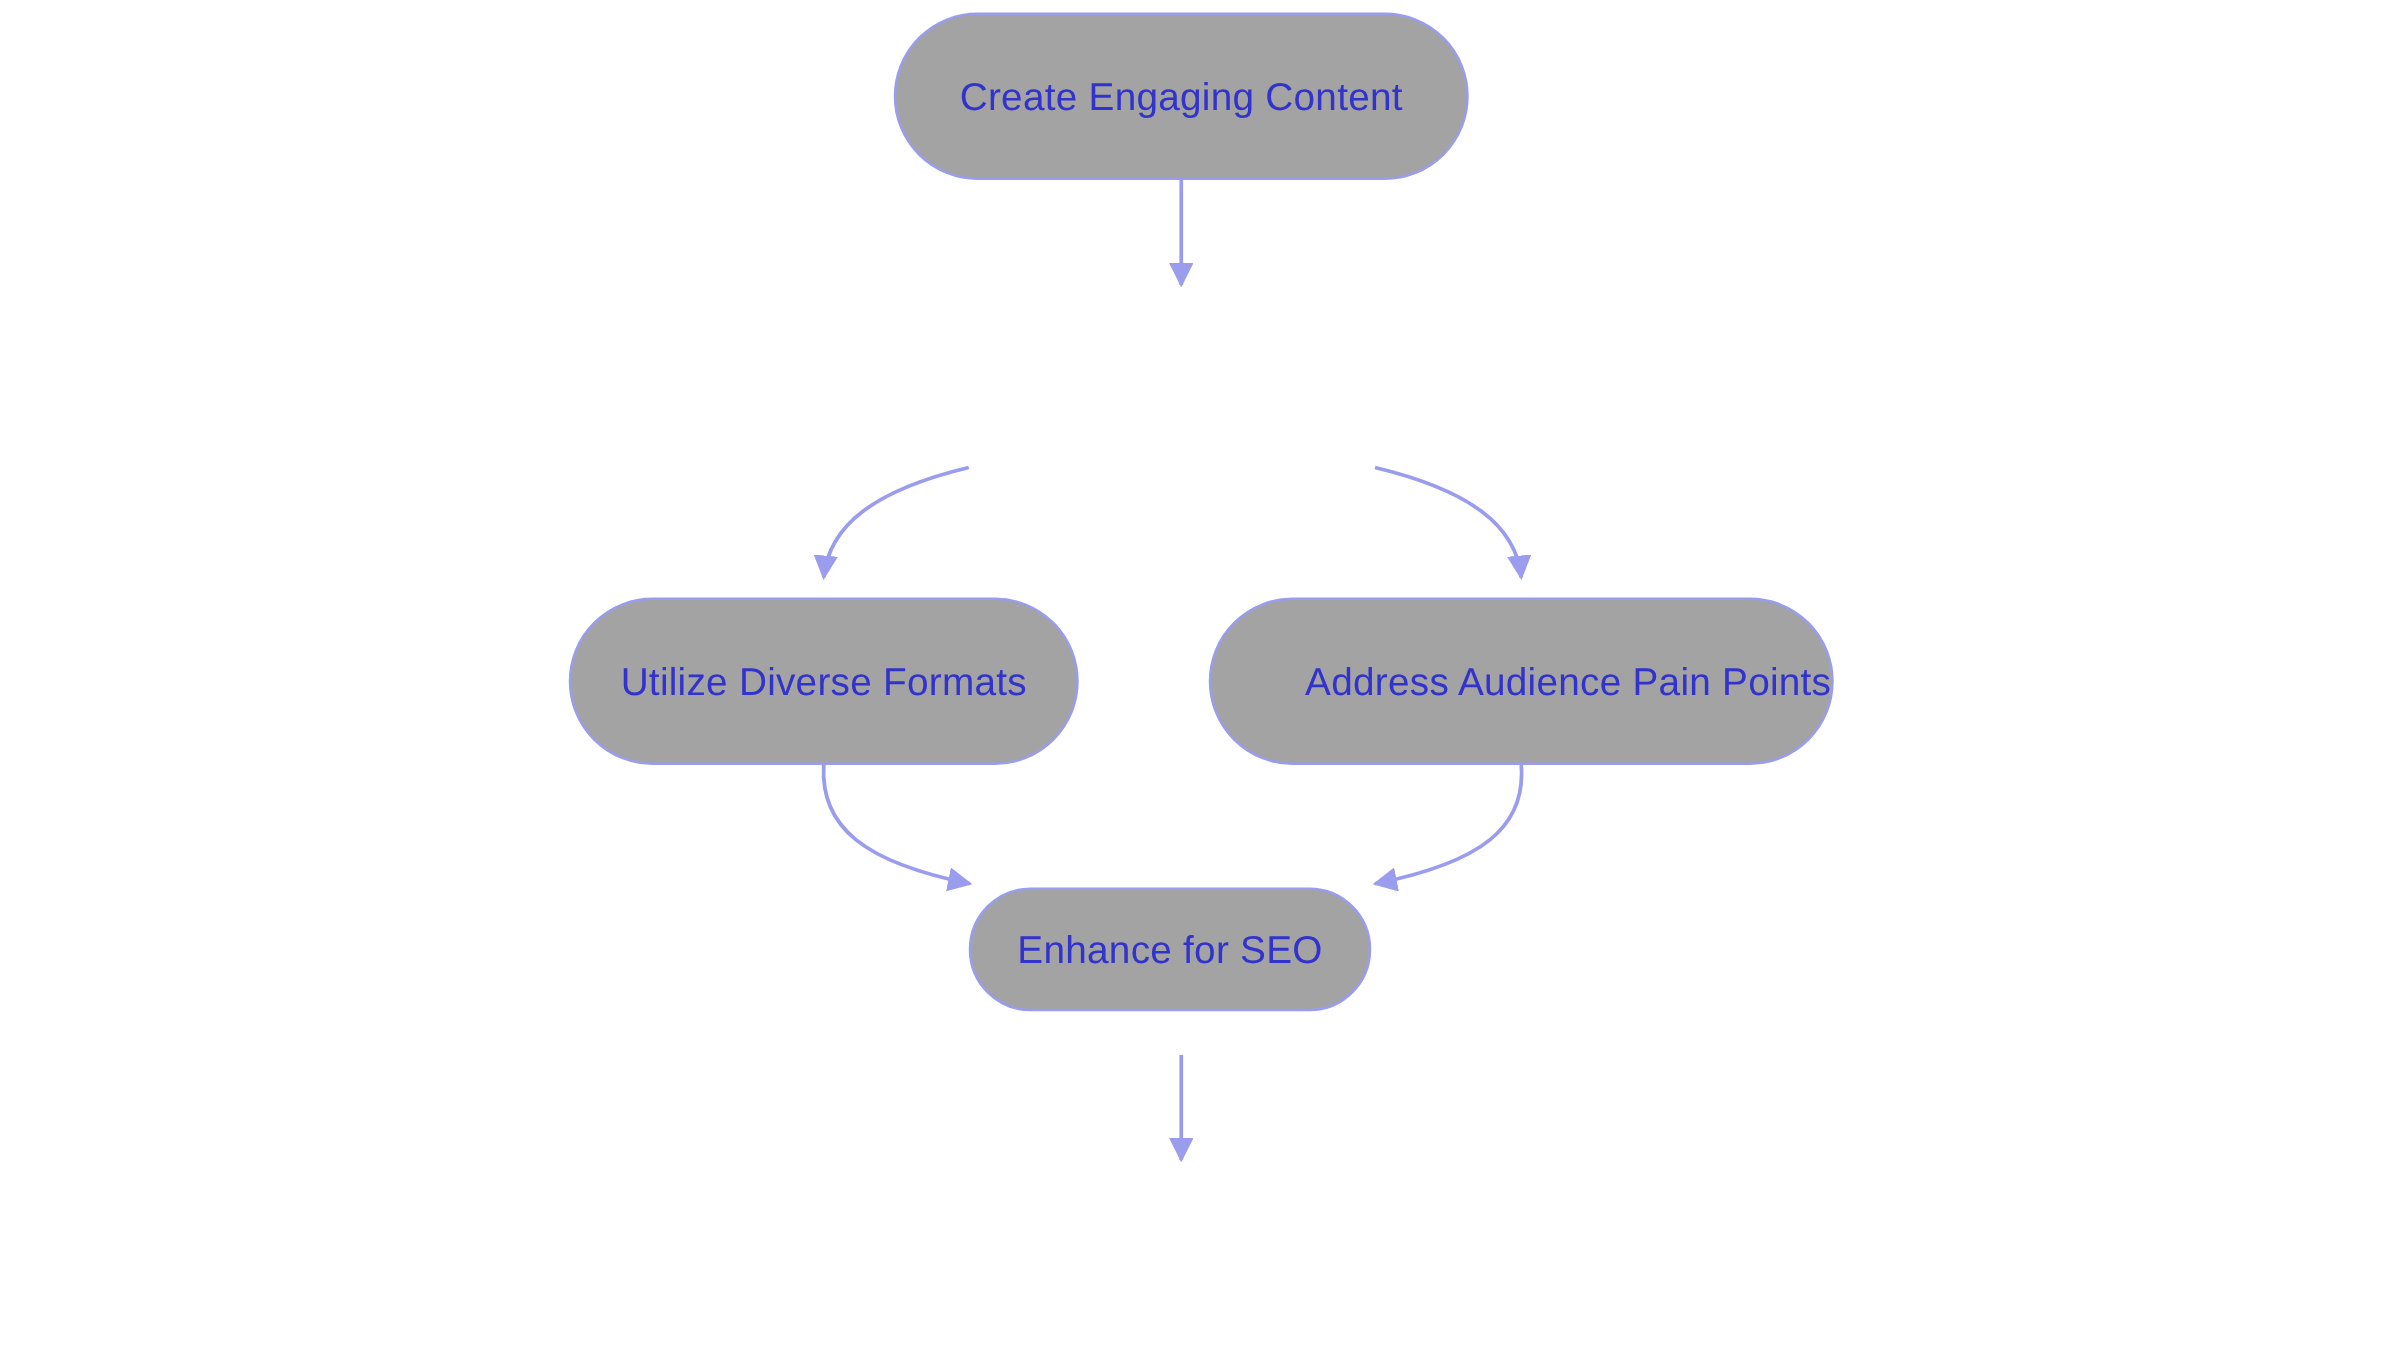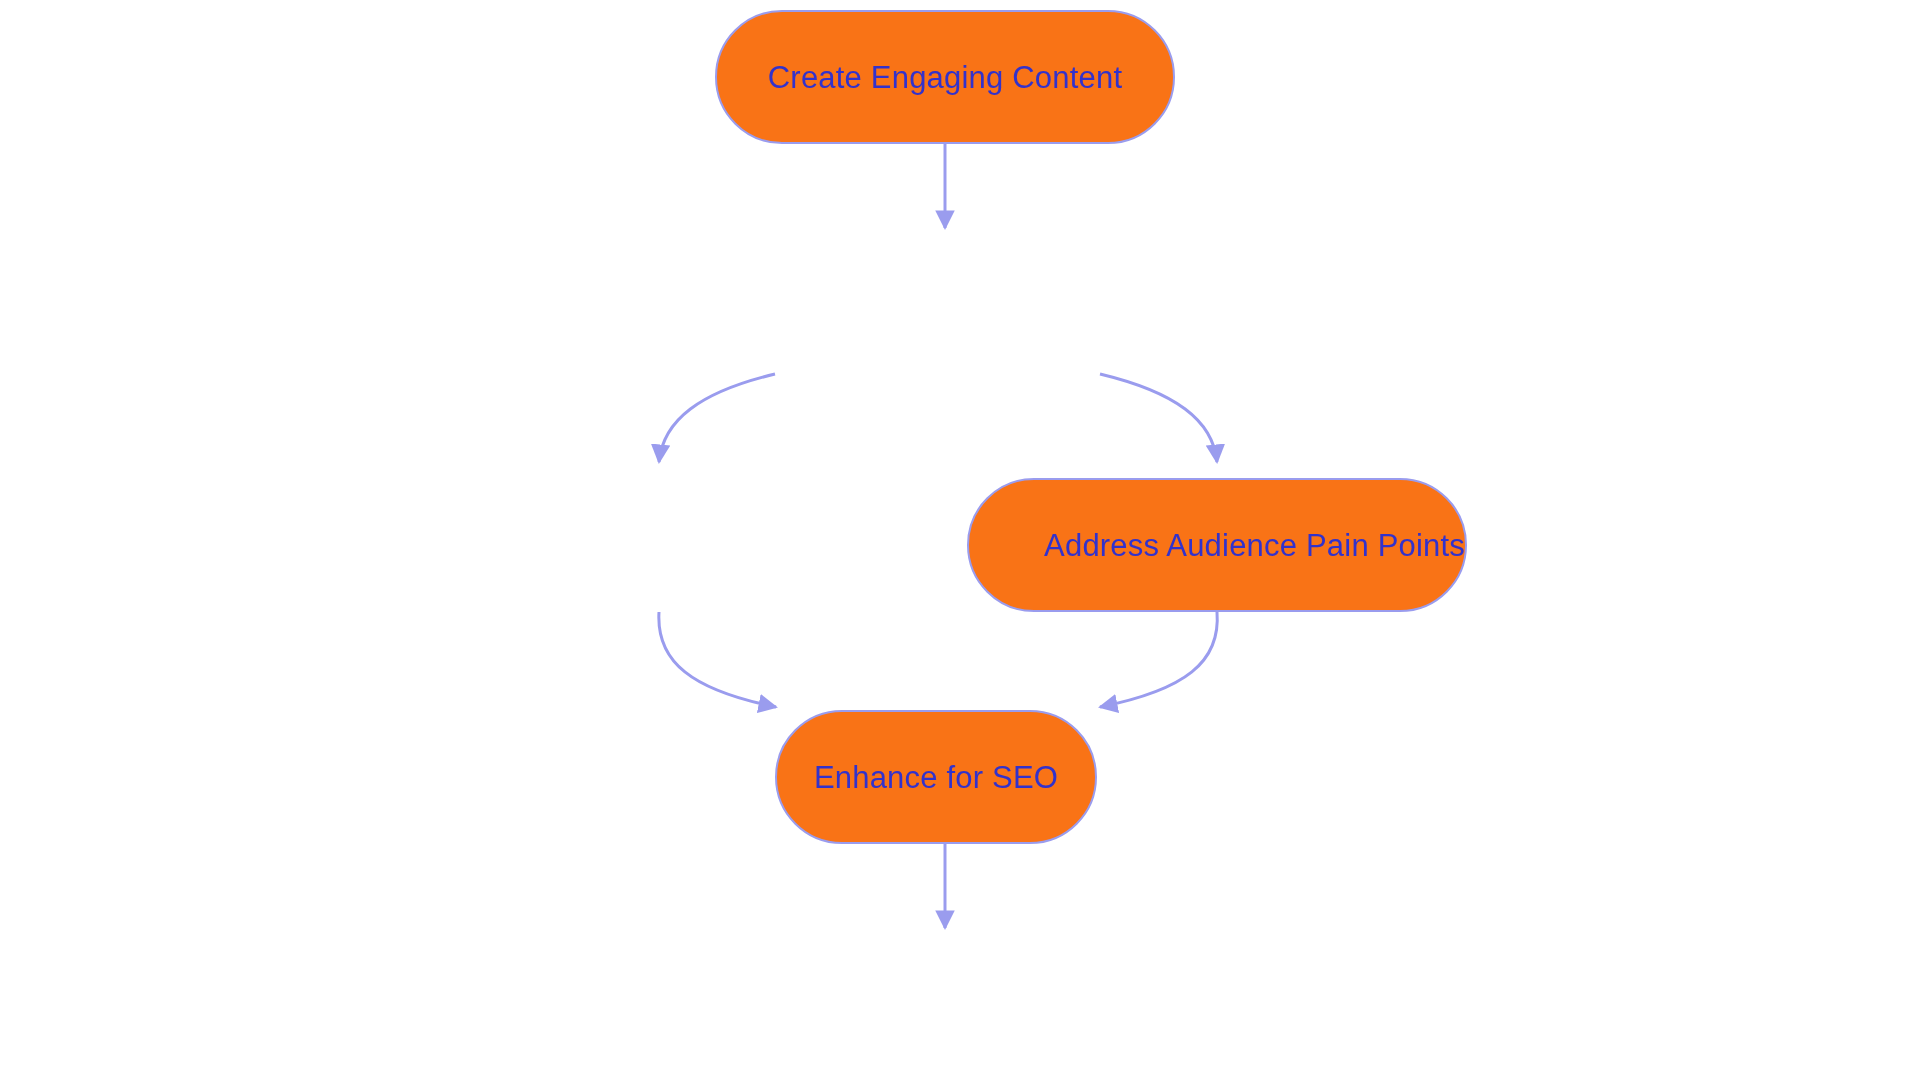--- a/index.html
+++ b/index.html
@@ -27,42 +27,42 @@
     width: 1920px;
     height: 1083px;
     pointer-events: none;
   }
   .node {
     position: absolute;
     box-sizing: border-box;
     display: flex;
     align-items: center;
     justify-content: center;
-    background: #f97316;
+    background: #a3a3a3;
     border: 2px solid #9a9cee;
     border-radius: 9999px;
     color: #3232cc;
     font-size: 31px;
     font-weight: 400;
     letter-spacing: 0.2px;
     line-height: 1;
     white-space: nowrap;
   }
   .node-label {
     color: #3232cc;
     font-size: 31px;
     line-height: 1;
     white-space: nowrap;
   }
   
   #node-create-engaging-content   { left: 715px;  top: 10px;  width: 460px; height: 134px; }
   #node-create-content-calendar   { left: 703px;  top: 243px; width: 470px; height: 134px; }
   #node-utilize-diverse-formats   { left: 455px;  top: 478px; width: 408px; height: 134px; }
   #node-address-audience-pain     { left: 967px;  top: 478px; width: 500px; height: 134px; justify-content: flex-end; }
-  #node-enhance-for-seo           { left: 775px;  top: 710px; width: 322px; height: 134px; }
+  #node-enhance-for-seo           { left: 775px;  top: 710px; width: 322px; height: 99px; }
   #node-implement-data-driven     { left: 645px;  top: 943px; width: 582px; height: 134px; }
 </style>
 </head>
 <body>
 
 <div id="flow-canvas">
 
   <svg id="edge-layer" viewBox="0 0 1920 1083" width="1920" height="1083" xmlns="http://www.w3.org/2000/svg">
     <defs>
       <marker id="arrow-head" viewBox="0 0 10 10" refX="9" refY="5" markerWidth="6.5" markerHeight="6.5" orient="auto-start-reverse">
@@ -81,20 +81,23 @@
     <path d="M 1217 612 C 1221 662, 1185 690, 1100 707" fill="none" stroke="#9a9cee" stroke-width="3" marker-end="url(#arrow-head)"></path>
 
     <path d="M 945 844 L 945 928" fill="none" stroke="#9a9cee" stroke-width="3" marker-end="url(#arrow-head)"></path>
   </svg>
 
   <div class="node" id="node-create-engaging-content">
     <span class="node-label">Create Engaging Content</span>
   </div>
 
 
+  <div class="node" id="node-utilize-diverse-formats">
+    <span class="node-label">Utilize Diverse Formats</span>
+  </div>
 
   <div class="node" id="node-address-audience-pain">
     <span class="node-label">Address Audience Pain Points</span>
   </div>
 
   <div class="node" id="node-enhance-for-seo">
     <span class="node-label">Enhance for SEO</span>
   </div>
 
 

